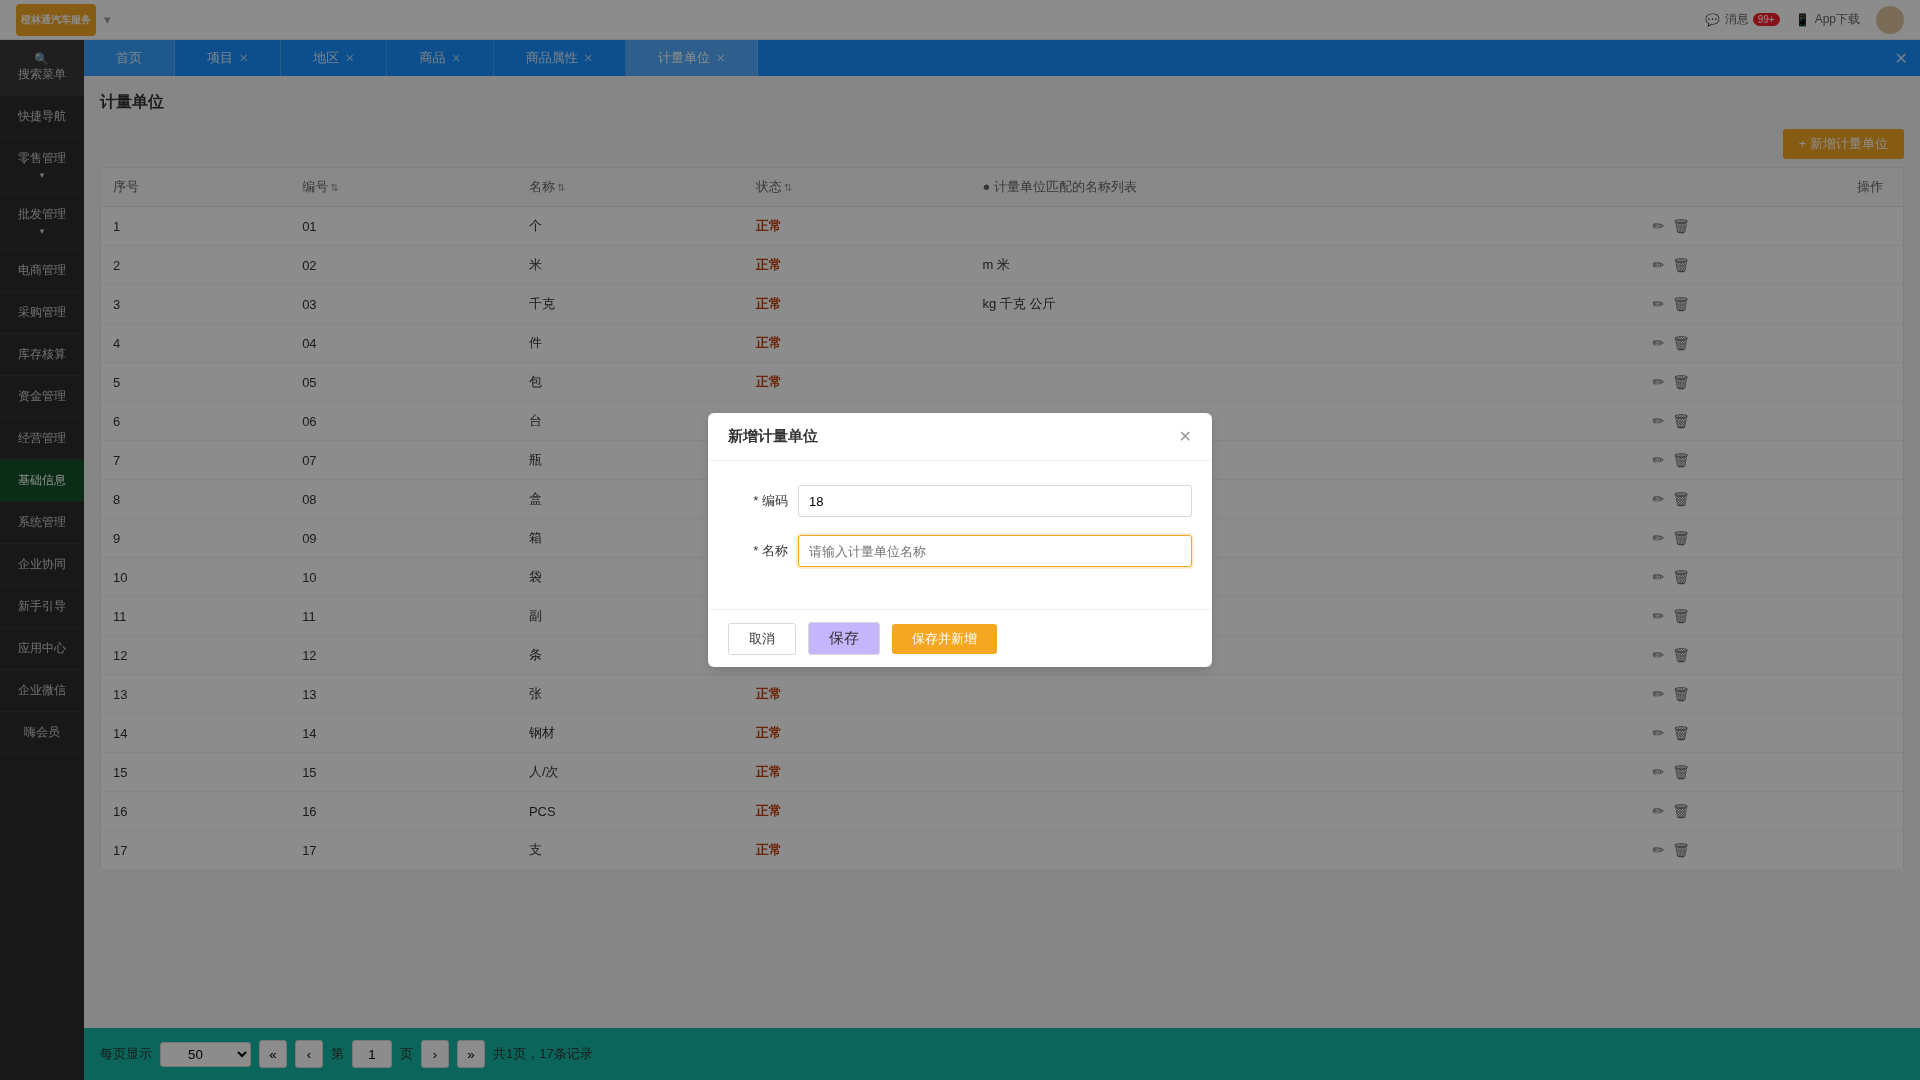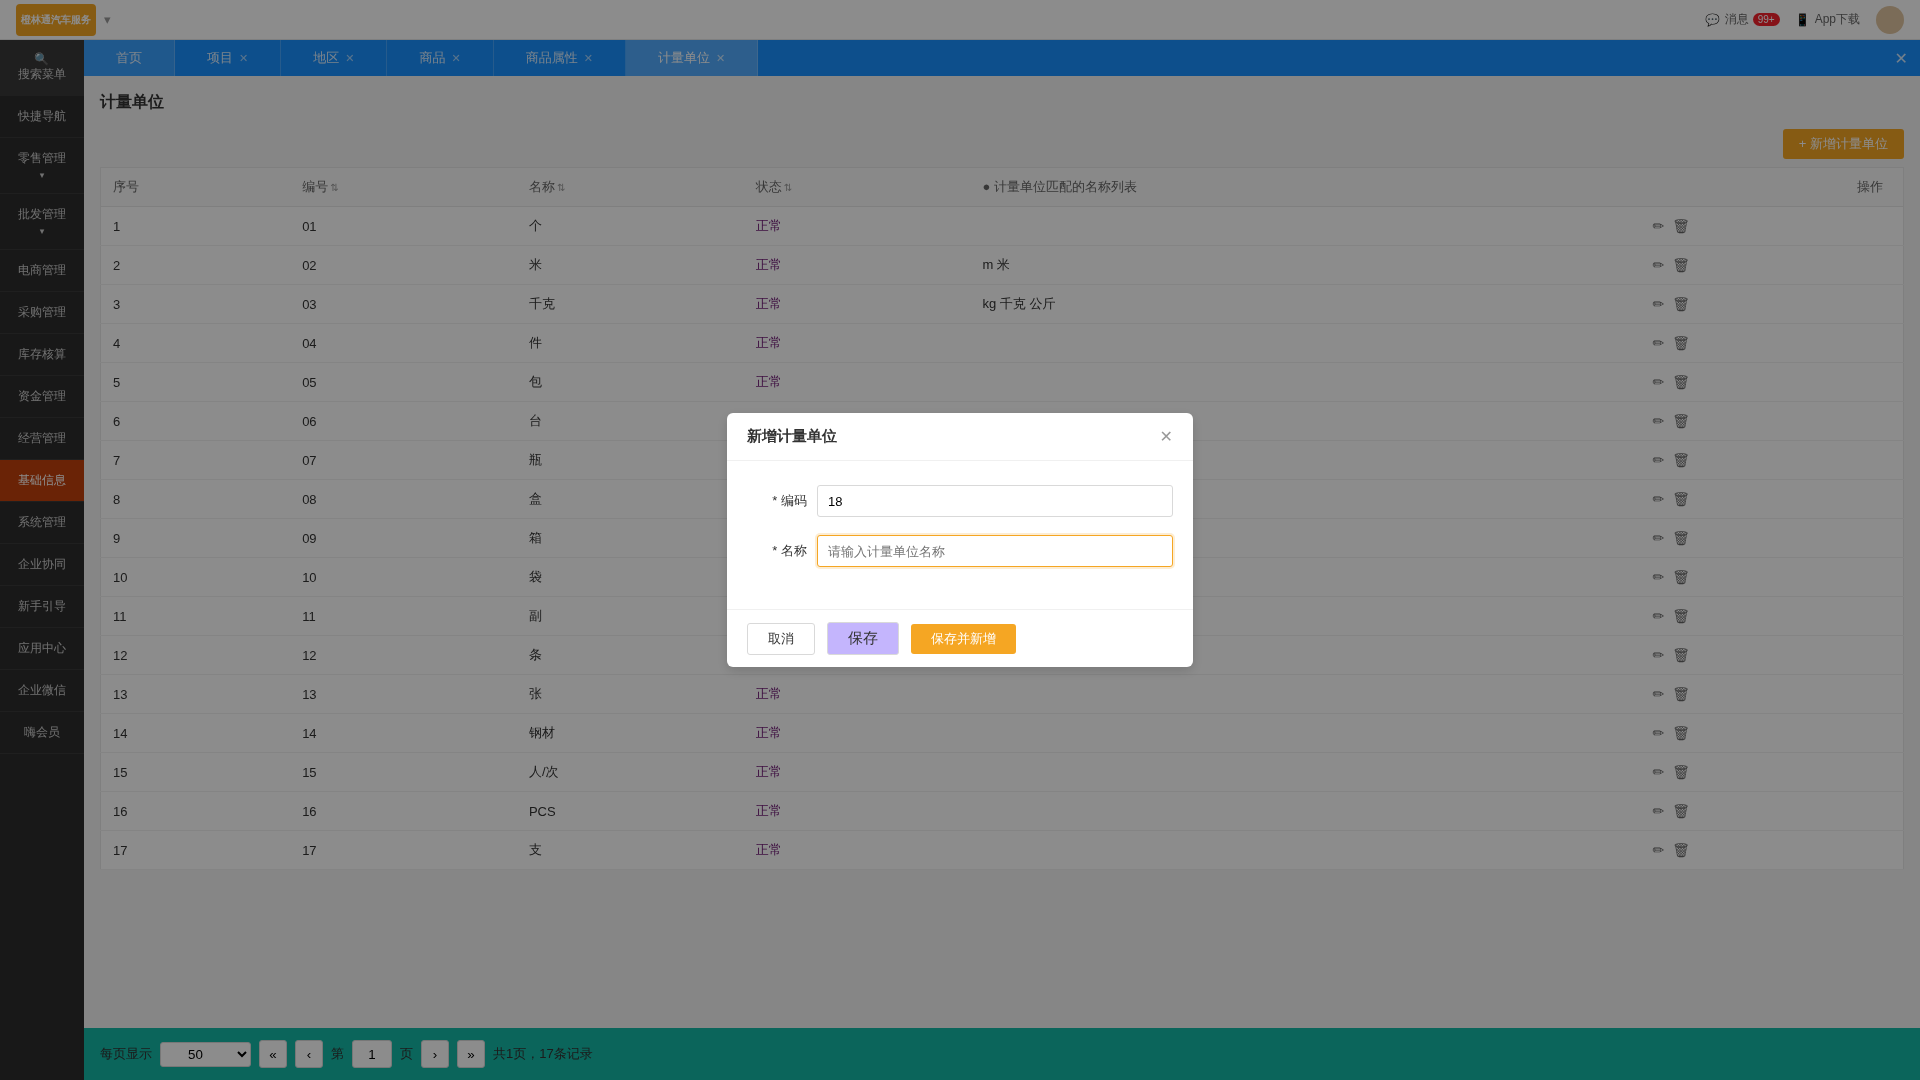--- a/index.html
+++ b/index.html
@@ -76,21 +76,21 @@
       overflow-y: auto;
     }
     .sidebar-item {
       padding: 12px 8px;
       text-align: center;
       color: #ccc;
       cursor: pointer;
       font-size: 12px;
       border-bottom: 1px solid #3a3a3a;
     }
-    .sidebar-item.active { background: #c2410c; color: #fff; }
+    .sidebar-item.active { background: #14532d; color: #fff; }
     .sidebar-item.search-menu { background: #3a3a3a; }
 
     
     .main-content {
       flex: 1;
       display: flex;
       flex-direction: column;
       overflow: hidden;
     }
 
@@ -183,21 +183,22 @@
       color: #666;
       border-bottom: 1px solid #e8e8e8;
       font-size: 13px;
     }
     .data-table td {
       padding: 10px 12px;
       border-bottom: 1px solid #f0f0f0;
       font-size: 13px;
     }
     .status-normal {
-      color: #701a75;
+      color: #c2410c;
+      font-weight: bold;
     }
     .action-icons {
       display: flex;
       gap: 8px;
     }
     .icon-edit, .icon-delete {
       cursor: pointer;
       color: #666;
       font-size: 14px;
     }
@@ -243,21 +244,21 @@
       top: 0; left: 0; right: 0; bottom: 0;
       background: rgba(0,0,0,0.45);
       z-index: 1000;
       display: flex;
       align-items: center;
       justify-content: center;
     }
     .modal {
       background: white;
       border-radius: 6px;
-      width: 466px;
+      width: 504px;
       box-shadow: 0 4px 12px rgba(0,0,0,0.15);
       overflow: hidden;
     }
     .modal-header {
       padding: 14px 20px;
       border-bottom: 1px solid #f0f0f0;
       display: flex;
       align-items: center;
       justify-content: space-between;
     }

